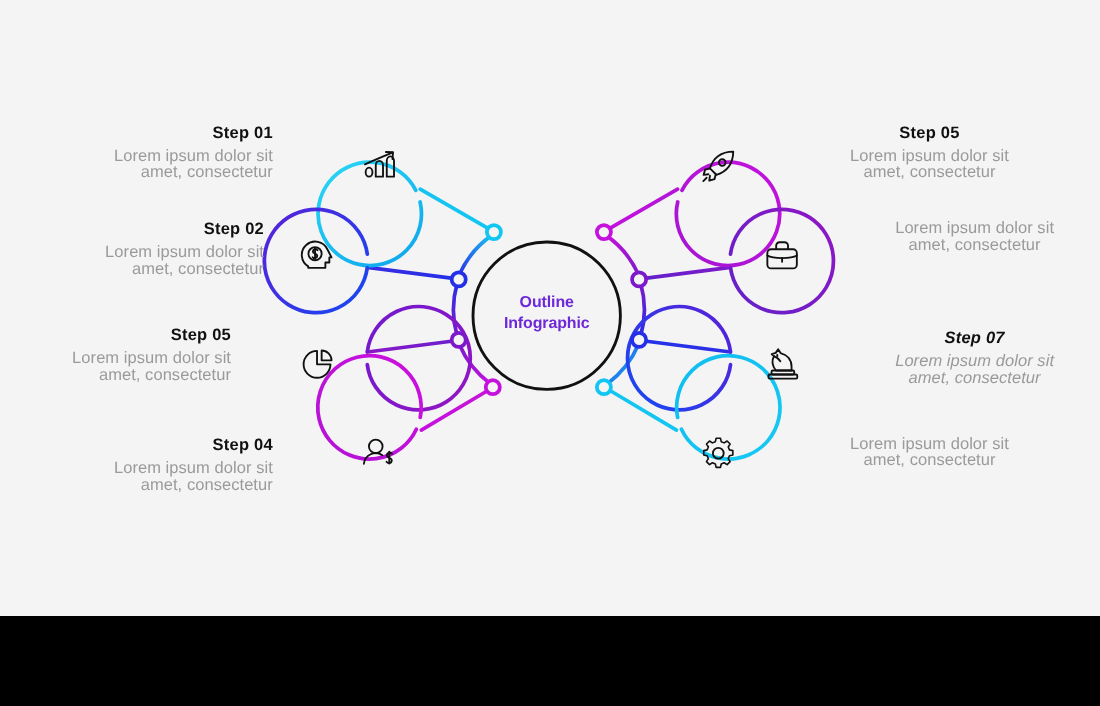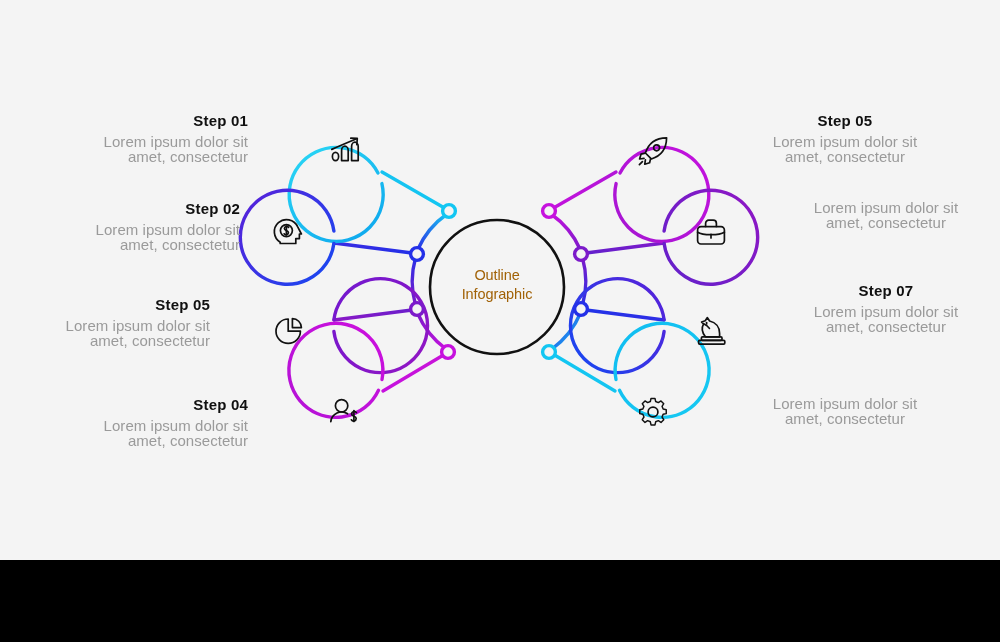--- a/index.html
+++ b/index.html
@@ -21,21 +21,21 @@
   .label .desc{
     font-size:15px;color:#9a9a9a;line-height:14.5px;margin:0;
     letter-spacing:.05px;
   }
   .label.right-align{text-align:right;}
   .label.left-align{text-align:center;}
 
   .center-text{
     position:absolute;
     width:140px;text-align:center;
-    font-size:14.5px;font-weight:normal;color:#a16207;
+    font-size:14.5px;font-weight:bold;color:#6d28d9;
     line-height:19px;letter-spacing:-.1px;
   }
 
   #footer{
     position:absolute;left:0;top:560px;width:1000px;height:82px;
     background:#000;
   }
 </style>
 </head>
 <body>
@@ -284,21 +284,21 @@
     <p class="ttl">Step 05</p>
     <p class="desc">Lorem ipsum dolor sit</p>
     <p class="desc">amet, consectetur</p>
   </div>
 
   <div class="label left-align" style="left:786px;top:201px;width:200px;">
     <p class="desc">Lorem ipsum dolor sit</p>
     <p class="desc">amet, consectetur</p>
   </div>
 
-  <div class="label left-align" style="left:786px;top:283px;width:200px;">
+  <div class="label left-align" style="left:786px;top:300px;width:200px;font-style:italic;">
     <p class="ttl">Step 07</p>
     <p class="desc">Lorem ipsum dolor sit</p>
     <p class="desc">amet, consectetur</p>
   </div>
 
   <div class="label left-align" style="left:745px;top:397px;width:200px;">
     <p class="desc">Lorem ipsum dolor sit</p>
     <p class="desc">amet, consectetur</p>
   </div>
 

